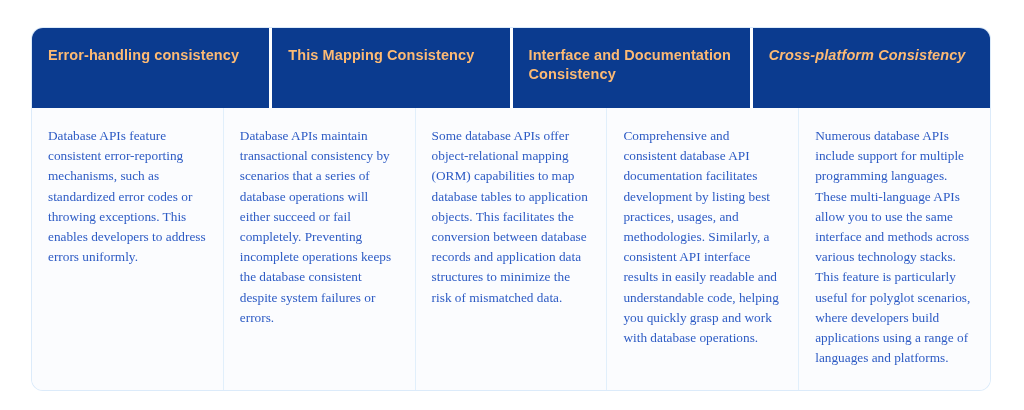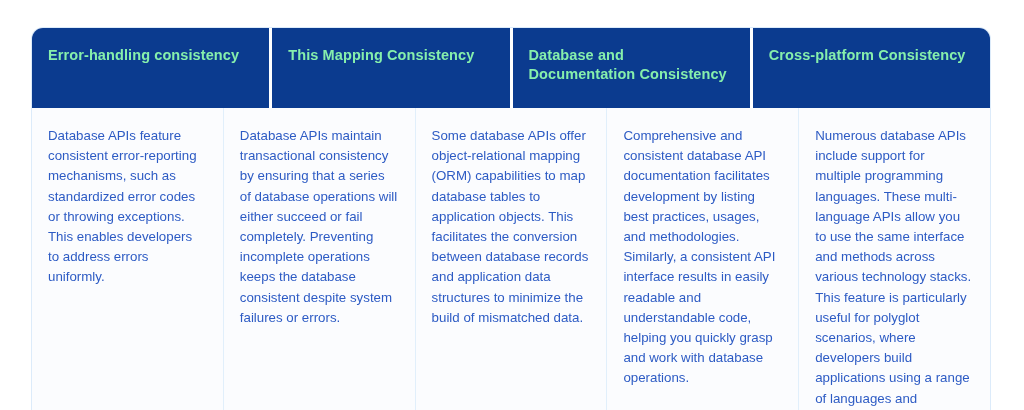--- a/index.html
+++ b/index.html
@@ -36,33 +36,34 @@
 
   
   .table-header-row {
     display: flex;
     background: #ffffff;
     height: 80px;
   }
   .header-cell {
     flex: 1 1 0;
     background: #0b3b8f;
-    color: #86efac;
+    color: #fdba74;
     font-size: 14.5px;
     font-weight: bold;
     line-height: 1.32;
     padding: 18px 16px 9px 16px;
     box-sizing: border-box;
     letter-spacing: 0.1px;
     border-right: 3px solid #ffffff;
     display: flex;
     align-items: flex-start;
   }
   .header-cell:last-child {
     border-right: none;
+    font-style: italic;
   }
   .header-cell-label {
     display: block;
   }
 
   
   .table-body-row {
     display: flex;
     background: #fbfcfe;
     min-height: 266px;
@@ -74,53 +75,54 @@
     border-right: 1px solid #e1effb;
     color: #2d5bc4;
     font-size: 13.3px;
     line-height: 1.52;
   }
   .body-cell:last-child {
     border-right: none;
   }
   .body-cell-text {
     display: block;
+    font-family: Liberation Serif, serif;
   }
 </style>
 </head>
 <body>
 
 <div class="canvas">
 
   <div class="comparison-table">
 
     <div class="table-header-row">
       <div class="header-cell">
         <span class="header-cell-label">Error-handling consistency</span>
       </div>
       <div class="header-cell">
         <span class="header-cell-label">This Mapping Consistency</span>
       </div>
       <div class="header-cell">
-        <span class="header-cell-label">Database and Documentation Consistency</span>
+        <span class="header-cell-label">Interface and Documentation Consistency</span>
       </div>
       <div class="header-cell">
         <span class="header-cell-label">Cross-platform Consistency</span>
       </div>
     </div>
 
     <div class="table-body-row">
       <div class="body-cell">
         <span class="body-cell-text">Database APIs feature consistent error-reporting mechanisms, such as standardized error codes or throwing exceptions. This enables developers to address errors uniformly.</span>
       </div>
       <div class="body-cell">
-        <span class="body-cell-text">Database APIs maintain transactional consistency by ensuring that a series of database operations will either succeed or fail completely. Preventing incomplete operations keeps the database consistent despite system failures or errors.</span>
+        <span class="body-cell-text">Database APIs maintain transactional consistency by scenarios that a series of database operations will either succeed or fail completely. Preventing incomplete operations keeps the database consistent despite system failures or errors.</span>
       </div>
       <div class="body-cell">
-        <span class="body-cell-text">Some database APIs offer object-relational mapping (ORM) capabilities to map database tables to application objects. This facilitates the conversion between database records and application data structures to minimize the build of mismatched data.</span>
+        <span class="body-cell-text">Some database APIs offer object-relational mapping (ORM) capabilities to map database tables to application objects. This facilitates the conversion between database records and application data structures to minimize the risk of mismatched data.</span>
       </div>
       <div class="body-cell">
         <span class="body-cell-text">Comprehensive and consistent database API documentation facilitates development by listing best practices, usages, and methodologies. Similarly, a consistent API interface results in easily readable and understandable code, helping you quickly grasp and work with database operations.</span>
       </div>
       <div class="body-cell">
         <span class="body-cell-text">Numerous database APIs include support for multiple programming languages. These multi-language APIs allow you to use the same interface and methods across various technology stacks. This feature is particularly useful for polyglot scenarios, where developers build applications using a range of languages and platforms.</span>
       </div>
     </div>
 
   </div>

